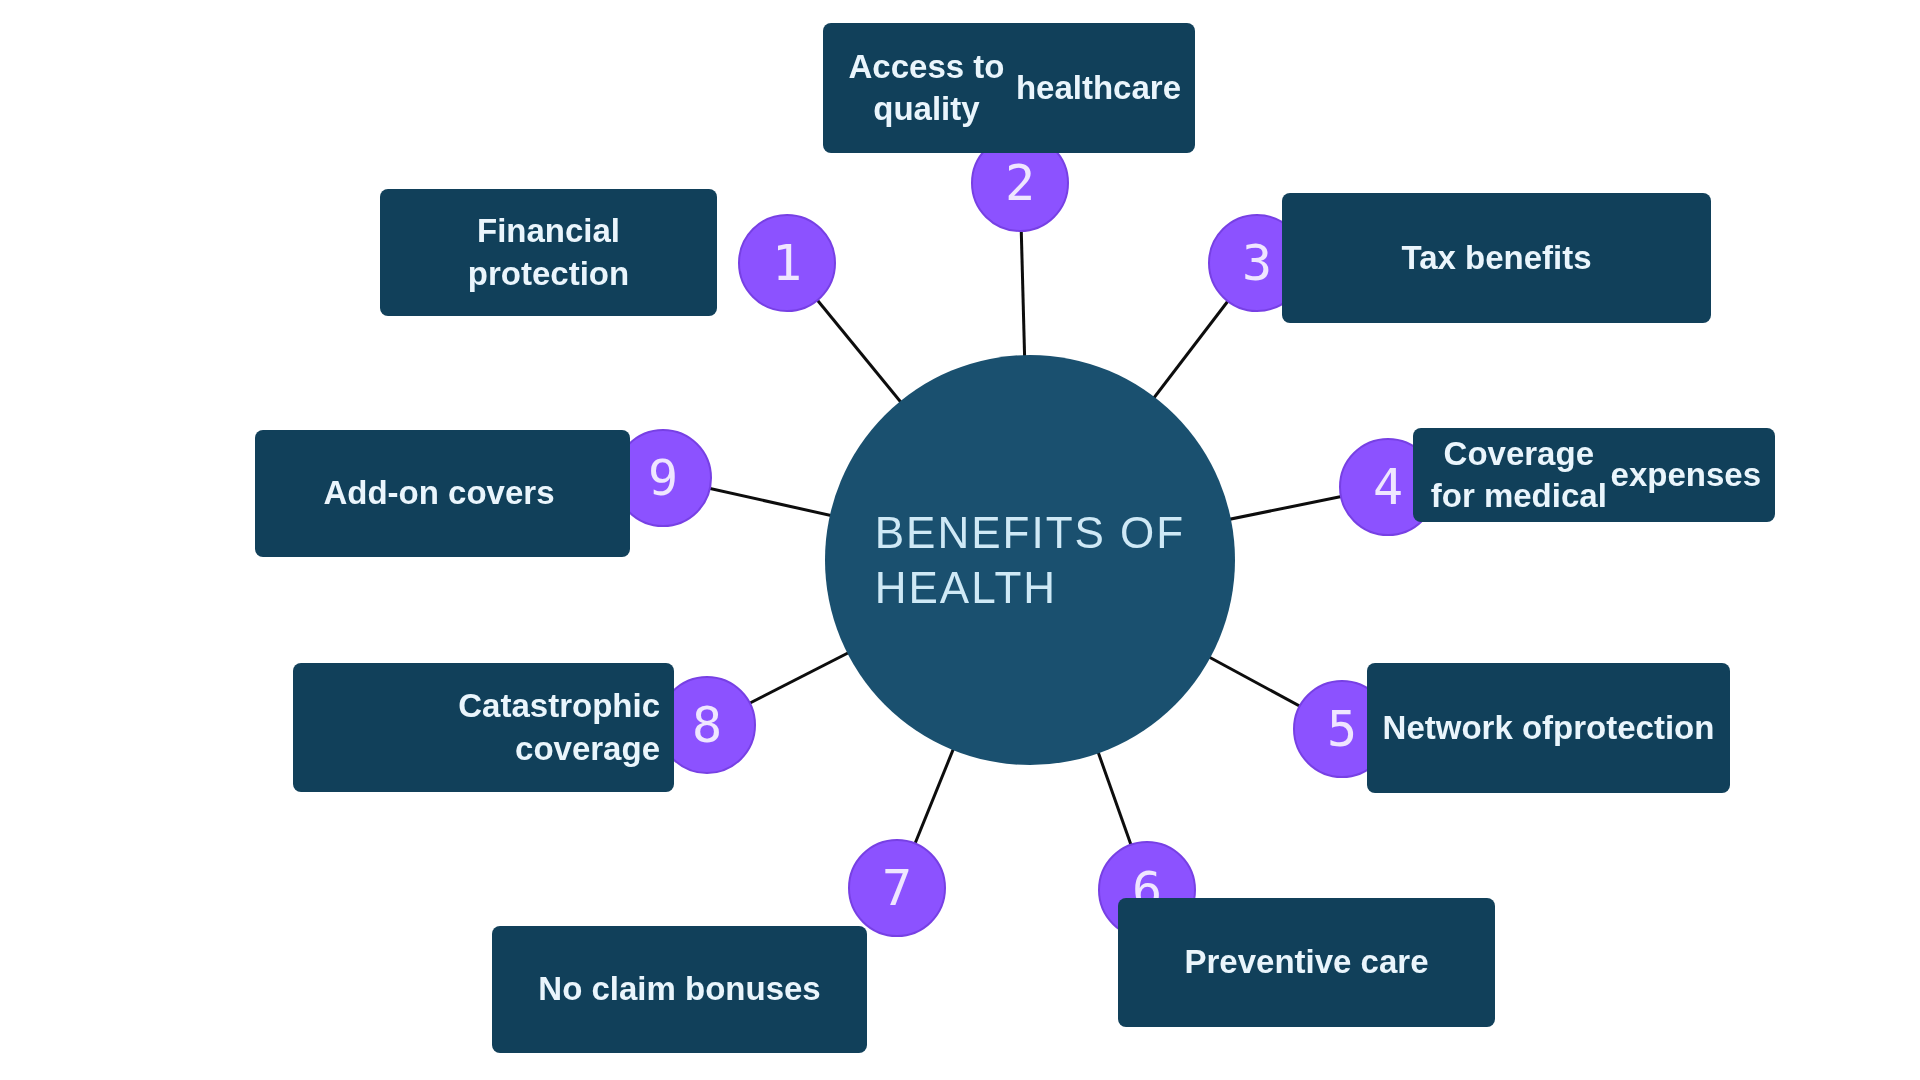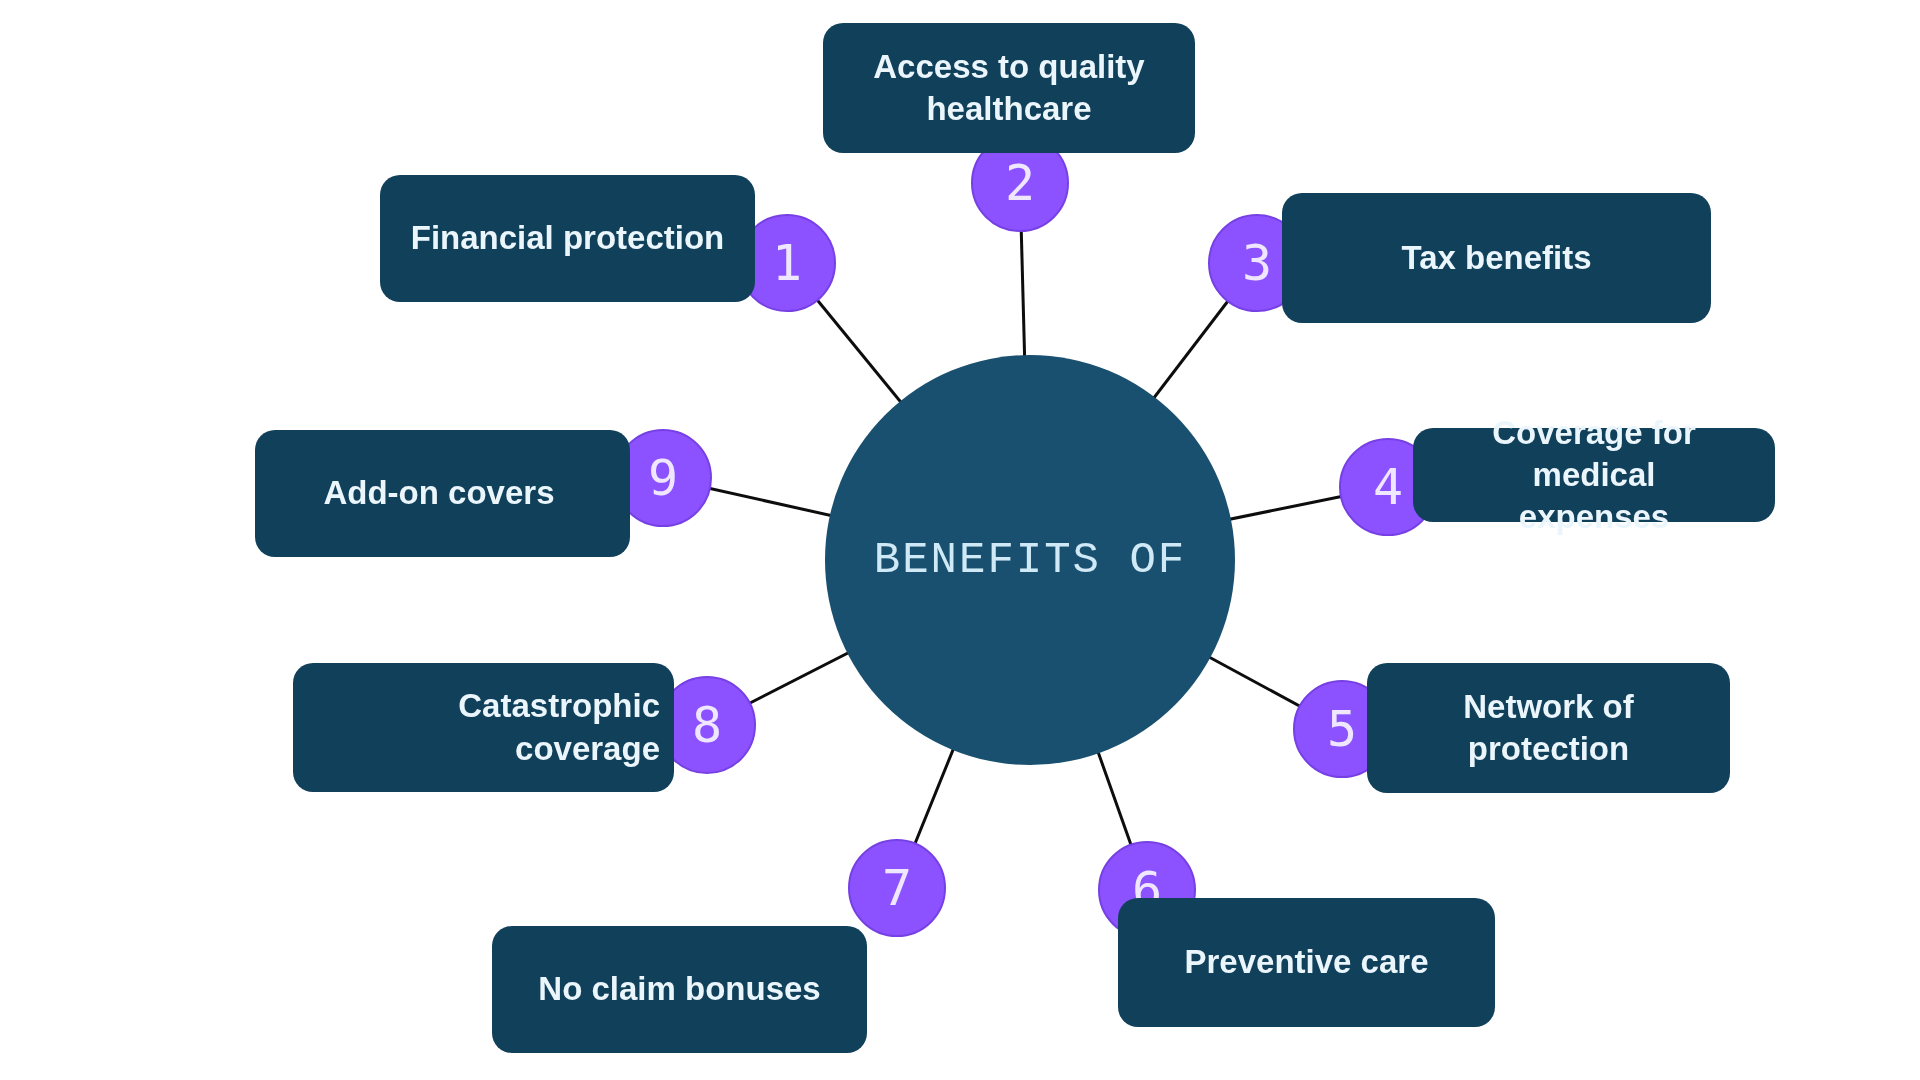--- a/index.html
+++ b/index.html
@@ -29,42 +29,42 @@
     font-family: "DejaVu Sans Mono", monospace;
     font-size: 50px;
     font-weight: 400;
     line-height: 1;
     box-sizing: border-box;
   }
   .node-box {
     position: absolute;
     z-index: 3;
     background: var(--node-bg, #11405a);
-    border-radius: 20px;
-    display: flex; flex-direction: column;
+    border-radius: 8px;
+    display: flex; flex-direction: row;
     align-items: center; justify-content: center;
     color: var(--node-text, #eaf5fc);
     font-weight: bold;
     font-size: 33px;
     line-height: 1.28;
     text-align: center;
     box-sizing: border-box;
     padding: 8px 14px;
   }
   #center-circle {
     position: absolute;
     z-index: 4;
     border-radius: 50%;
     background: var(--center-bg, #1a506f);
     display: flex; align-items: center; justify-content: center;
     box-sizing: border-box;
   }
   #center-title {
     color: var(--center-text, #cfe9f6);
-    font-family: Liberation Mono, monospace;
+    font-family: Liberation Sans, sans-serif;
     font-size: 44px;
     font-weight: 400;
     letter-spacing: 2px;
     line-height: 1.25;
     white-space: nowrap;
   }
   .center-line { display: block; }
 </style>
 </head>
 <body>
@@ -79,28 +79,29 @@
       <line x1="1030" y1="560" x2="1342" y2="729" stroke="#0d0d0d" stroke-width="3"></line>
       <line x1="1030" y1="560" x2="1147" y2="890" stroke="#0d0d0d" stroke-width="3"></line>
       <line x1="1030" y1="560" x2="897" y2="888" stroke="#0d0d0d" stroke-width="3"></line>
       <line x1="1030" y1="560" x2="707" y2="725" stroke="#0d0d0d" stroke-width="3"></line>
       <line x1="1030" y1="560" x2="663" y2="478" stroke="#0d0d0d" stroke-width="3"></line>
     </svg>
 
   <div id="center-circle" style="left: 825px; top: 355px; width: 410px; height: 410px;">
     <div id="center-title">
       <span class="center-line">BENEFITS OF</span>
+      <span class="center-line">HEALTH</span>
     </div>
   </div>
 
     <div class="node">
       <div class="badge" style="left: 738px; top: 214px; width: 98px; height: 98px;">
         <span class="badge-num">1</span>
       </div>
-      <div class="node-box" style="left: 380px; top: 175px; width: 375px; height: 127px;">
+      <div class="node-box" style="left: 380px; top: 189px; width: 337px; height: 127px;">
         <span class="label-line">Financial protection</span>
       </div>
     </div>
 
     <div class="node">
       <div class="badge" style="left: 971px; top: 134px; width: 98px; height: 98px;">
         <span class="badge-num">2</span>
       </div>
       <div class="node-box" style="left: 823px; top: 23px; width: 372px; height: 130px;">
         <span class="label-line">Access to quality</span>

